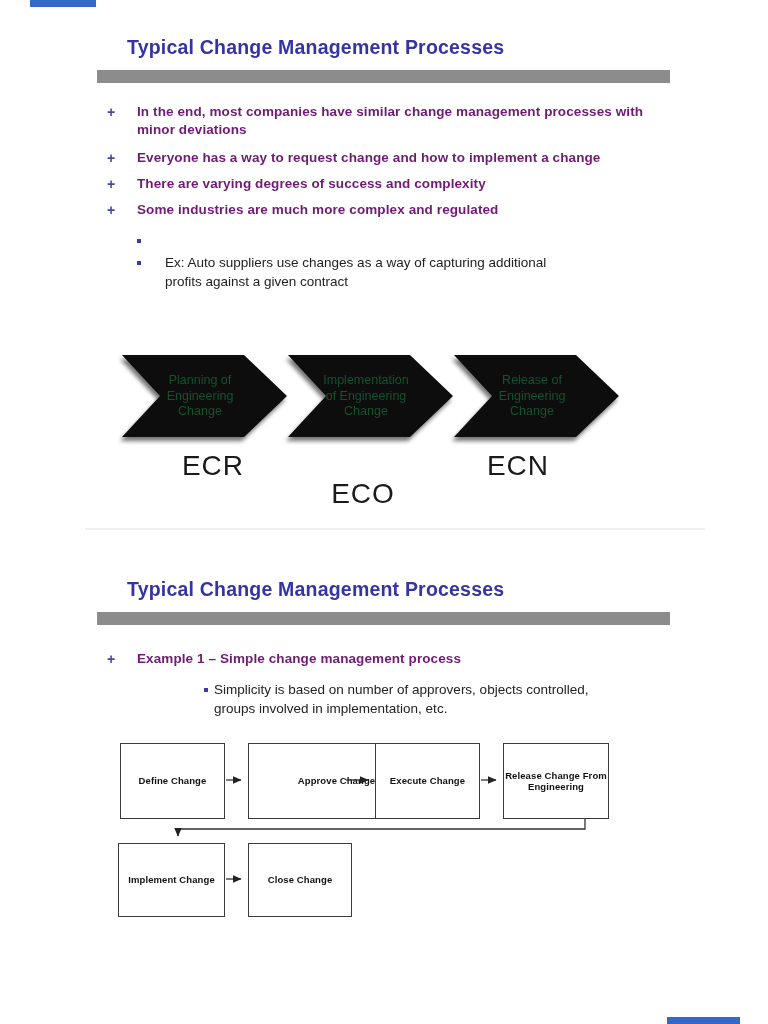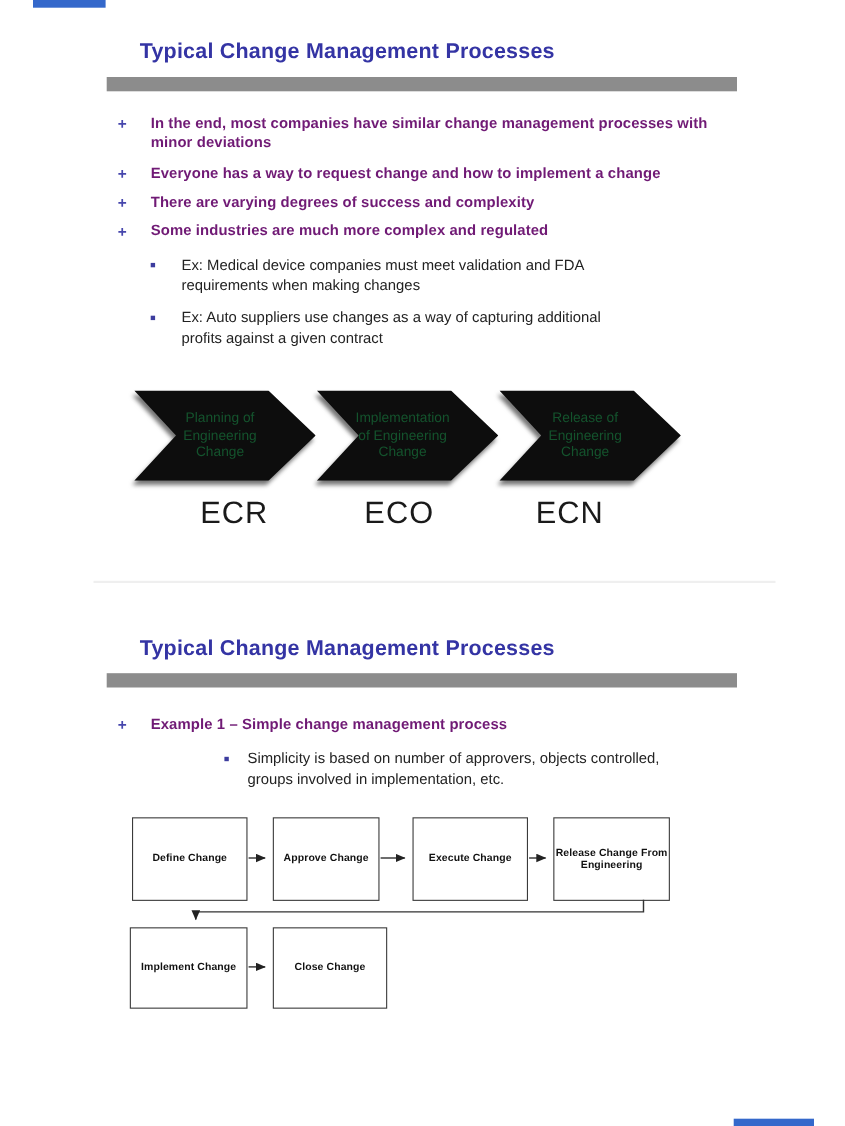--- a/index.html
+++ b/index.html
@@ -27,33 +27,33 @@
 
   .chevband{position:absolute;top:355px;left:0;width:768px;height:82px;}
   .chev{position:absolute;top:0;width:165px;height:82px;}
   .chev svg{position:absolute;left:0;top:0;filter:drop-shadow(-2px 4px 2px rgba(70,70,70,0.75));}
   .chev-label{position:absolute;left:22px;width:112px;top:50%;transform:translateY(-50%);
     color:#14532d;font-size:12.5px;line-height:15.5px;text-align:center;white-space:pre-line;}
   #chev-planning{left:122px;} #chev-implementation{left:288px;} #chev-release{left:454px;}
 
   .code{position:absolute;top:450px;width:110px;text-align:center;font-size:28px;
     color:#1a1a1a;letter-spacing:1px;}
-  #code-ecr{left:158px;} #code-eco{left:308px;} #code-ecn{left:463px;}
+  #code-ecr{left:158px;} #code-eco{left:308px;margin-top:28px;} #code-ecn{left:463px;}
 
   .separator{position:absolute;top:528px;left:85px;width:620px;height:2px;background:#efefef;}
 
   .ex-row{position:absolute;left:107px;top:650px;display:flex;width:570px;}
   .ex-sub{position:absolute;left:204px;top:680px;display:flex;width:470px;}
-  .ex-sub .sub-text{margin-left:17px;}
+  .ex-sub .sub-text{margin-left:6px;}
 
   .fbox{position:absolute;border:1px solid #3a3a3a;background:#ffffff;display:flex;
     align-items:center;justify-content:center;text-align:center;font-size:9.5px;
     font-weight:bold;color:#111111;line-height:11.5px;white-space:pre-line;letter-spacing:0.1px;}
   #fb-define{left:120px;top:743px;width:103px;height:74px;}
-  #fb-approve{left:248px;top:743px;width:95px;height:74px;}
+  #fb-approve{left:248px;top:743px;width:95px;height:74px;padding-left:40px;}
   #fb-execute{left:375px;top:743px;width:103px;height:74px;}
   #fb-release{left:503px;top:743px;width:104px;height:74px;}
   #fb-implement{left:118px;top:843px;width:105px;height:72px;}
   #fb-close{left:248px;top:843px;width:102px;height:72px;text-align:right;}
 
   .connector-layer{position:absolute;left:0;top:0;width:768px;height:1024px;pointer-events:none;}
 </style>
 </head>
 <body>
 
@@ -79,22 +79,20 @@
       <div class="b-row mb8">
         <span class="b-marker">+</span>
         <span class="b-text">There are varying degrees of success and complexity</span>
       </div>
       <div class="b-row mb12">
         <span class="b-marker">+</span>
         <span class="b-text">Some industries are much more complex and regulated</span>
       </div>
       <div class="sub-row mb10">
         <span class="sq"></span>
-        <span class="sub-text">Ex: Medical device companies must meet validation and FDA
-requirements when making changes</span>
       </div>
       <div class="sub-row">
         <span class="sq"></span>
         <span class="sub-text">Ex: Auto suppliers use changes as a way of capturing additional
 profits against a given contract</span>
       </div>
     </div>
 
     <div class="chevband">
       <div class="chev" id="chev-planning">

